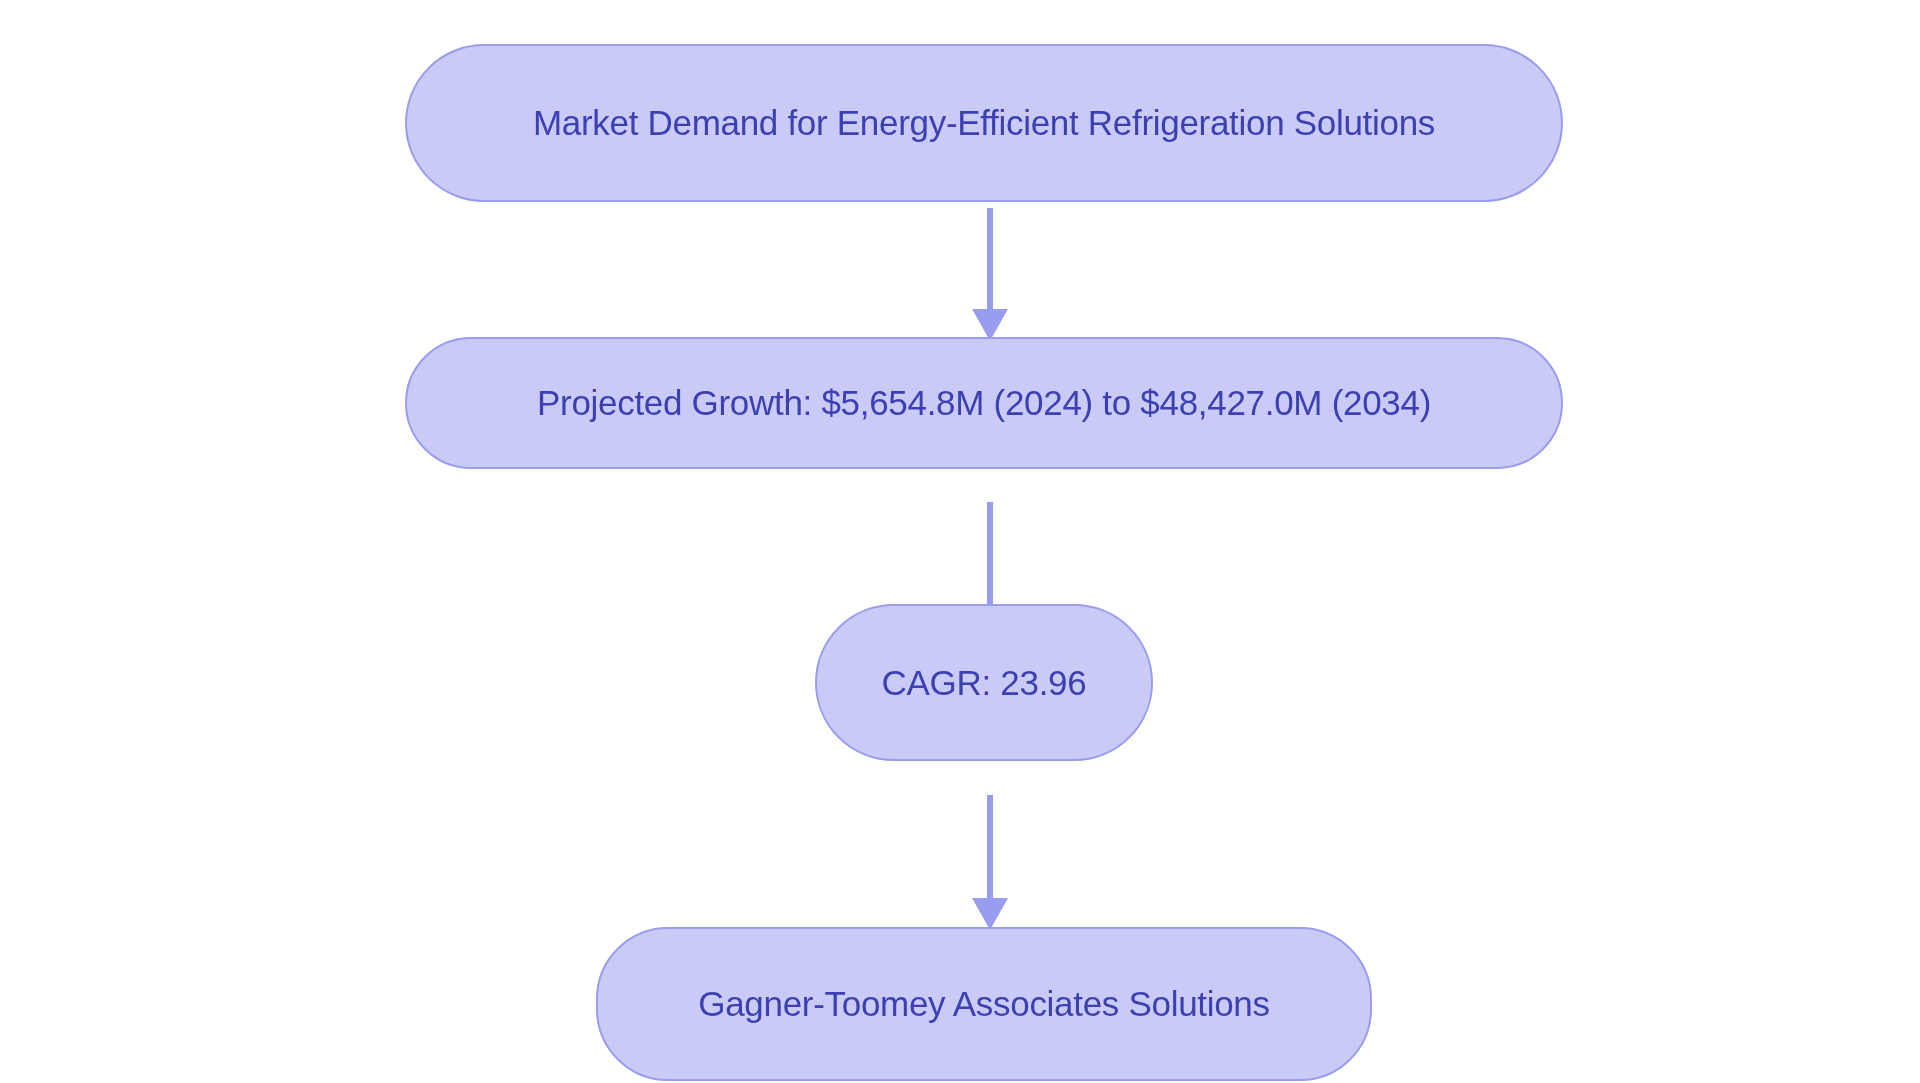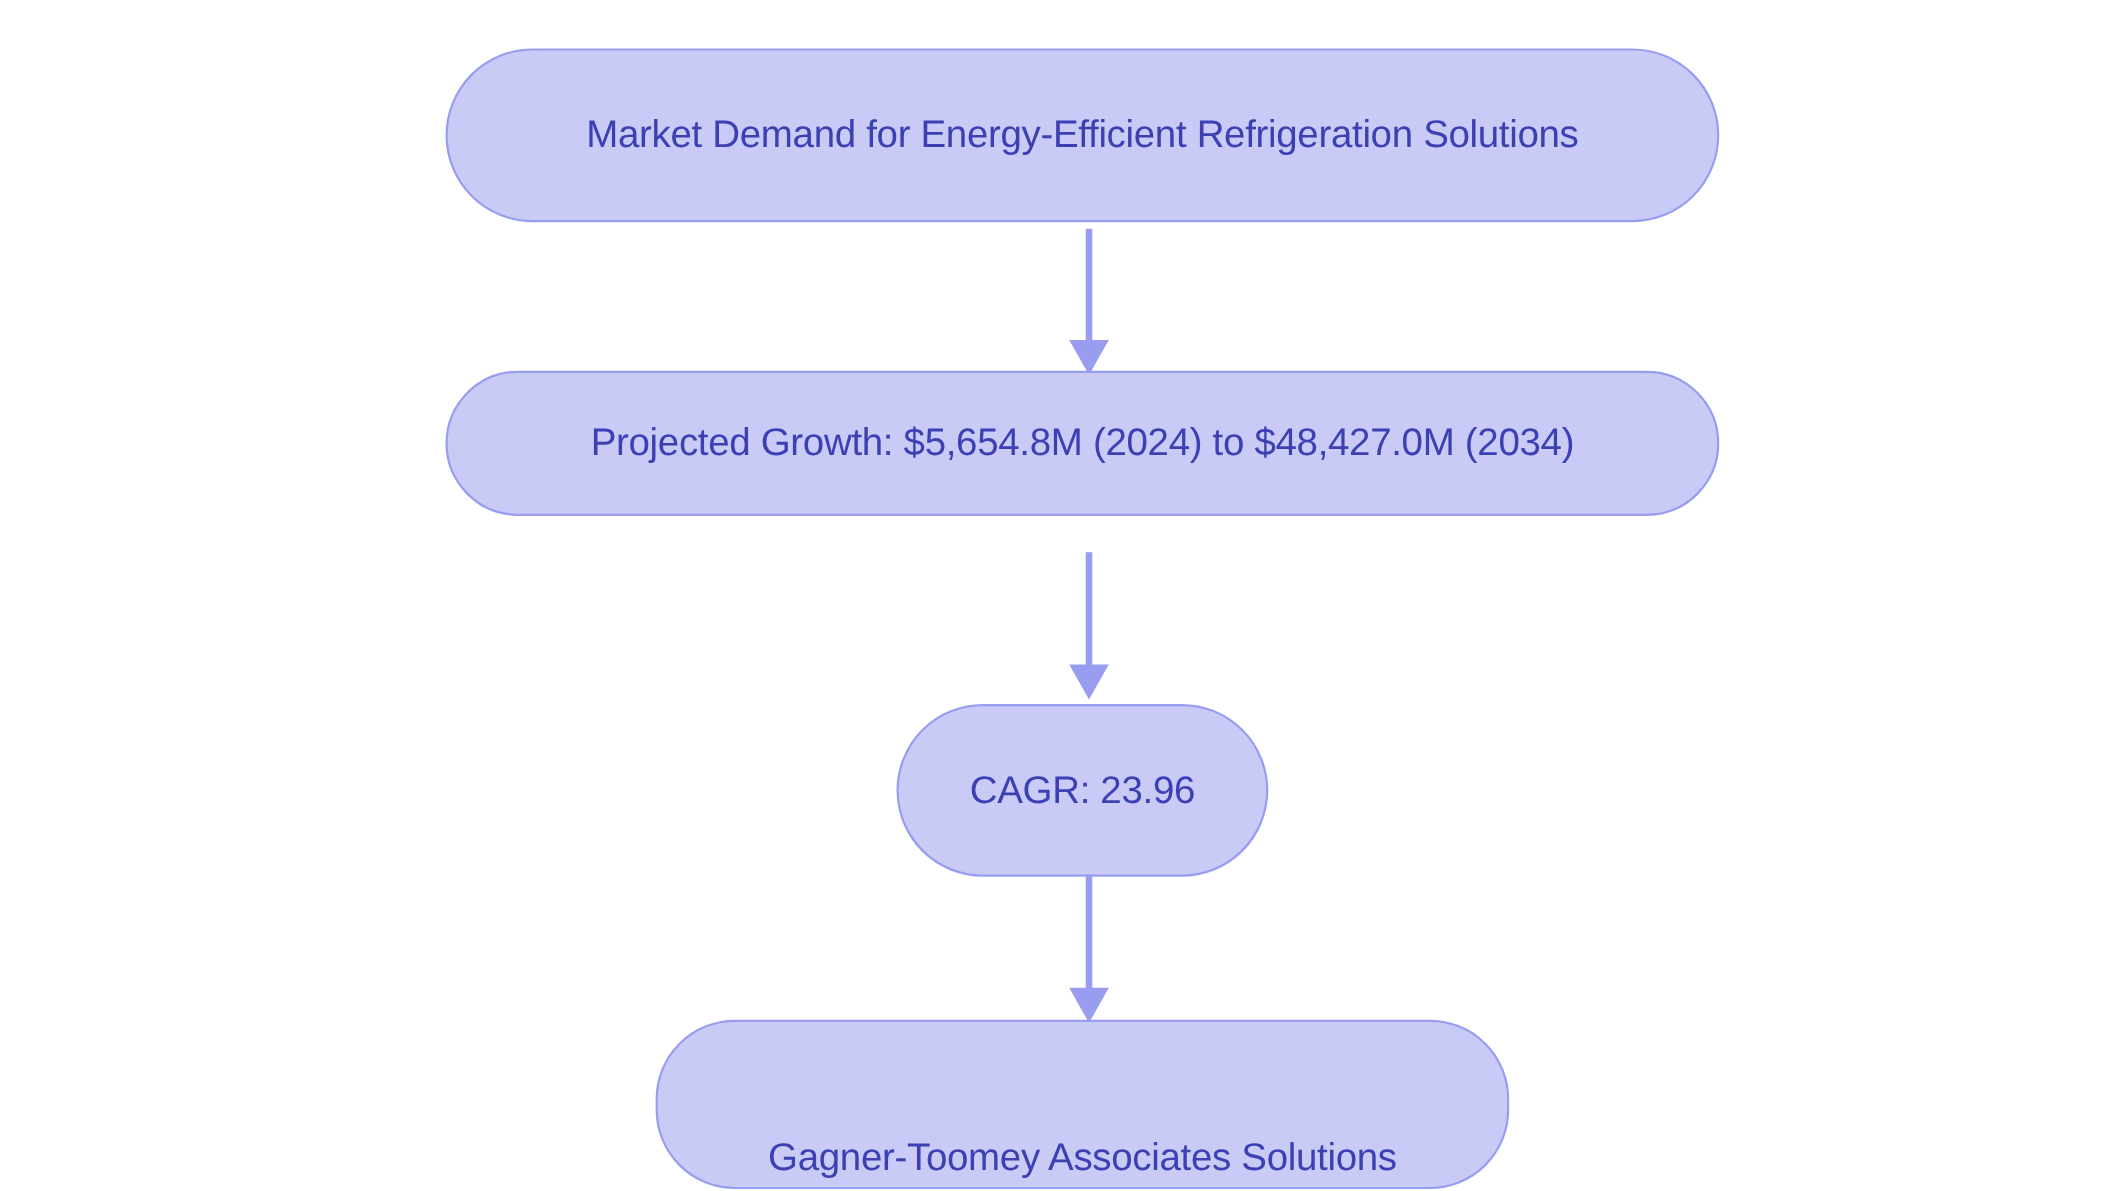--- a/index.html
+++ b/index.html
@@ -31,22 +31,22 @@
     font-size: 35px;
     letter-spacing: -0.3px;
     display: flex;
     align-items: center;
     justify-content: center;
     text-align: center;
     white-space: nowrap;
   }
   .node-1 { left: 381px; top: 20px;  width: 1158px; height: 158px; border-radius: 79px; }
   .node-2 { left: 381px; top: 313px; width: 1158px; height: 132px; border-radius: 80px; }
-  .node-3 { left: 791px; top: 616px; width: 338px;  height: 157px; border-radius: 79px; }
-  .node-4 { left: 572px; top: 903px; width: 776px;  height: 154px; border-radius: 72px; align-items: flex-end; }
+  .node-3 { left: 791px; top: 580px; width: 338px;  height: 157px; border-radius: 79px; }
+  .node-4 { left: 572px; top: 903px; width: 776px;  height: 154px; border-radius: 72px; }
 
   .arrow { position: absolute; }
   .arrow-shaft {
     position: absolute;
     left: 957px;
     width: 6px;
     background: var(--arrow);
   }
   .arrow-head {
     position: absolute;

